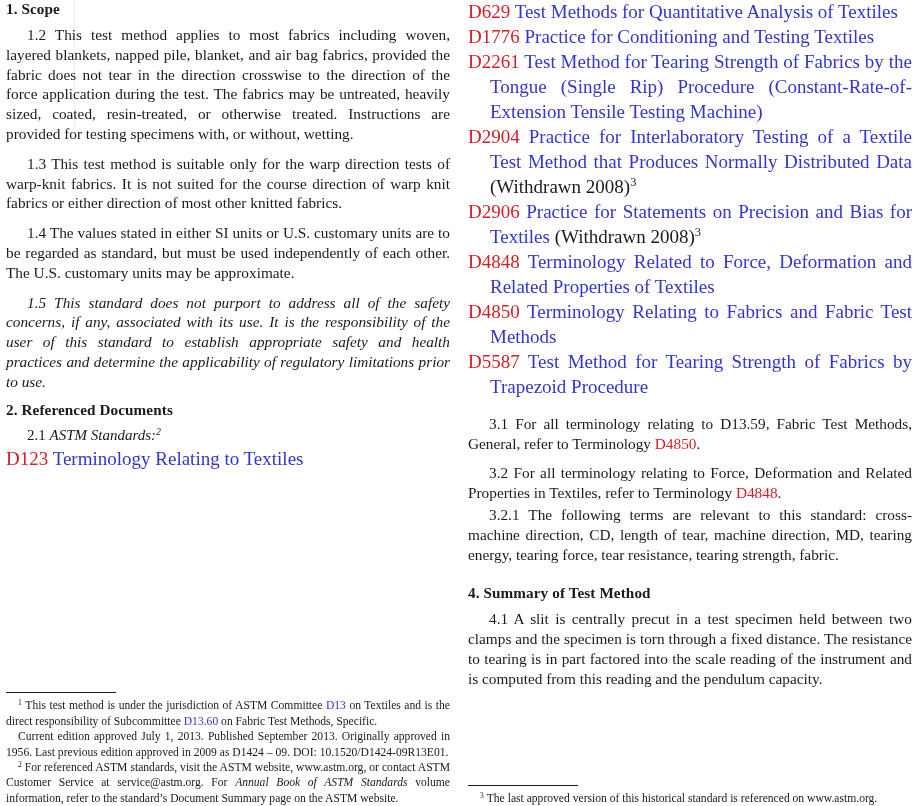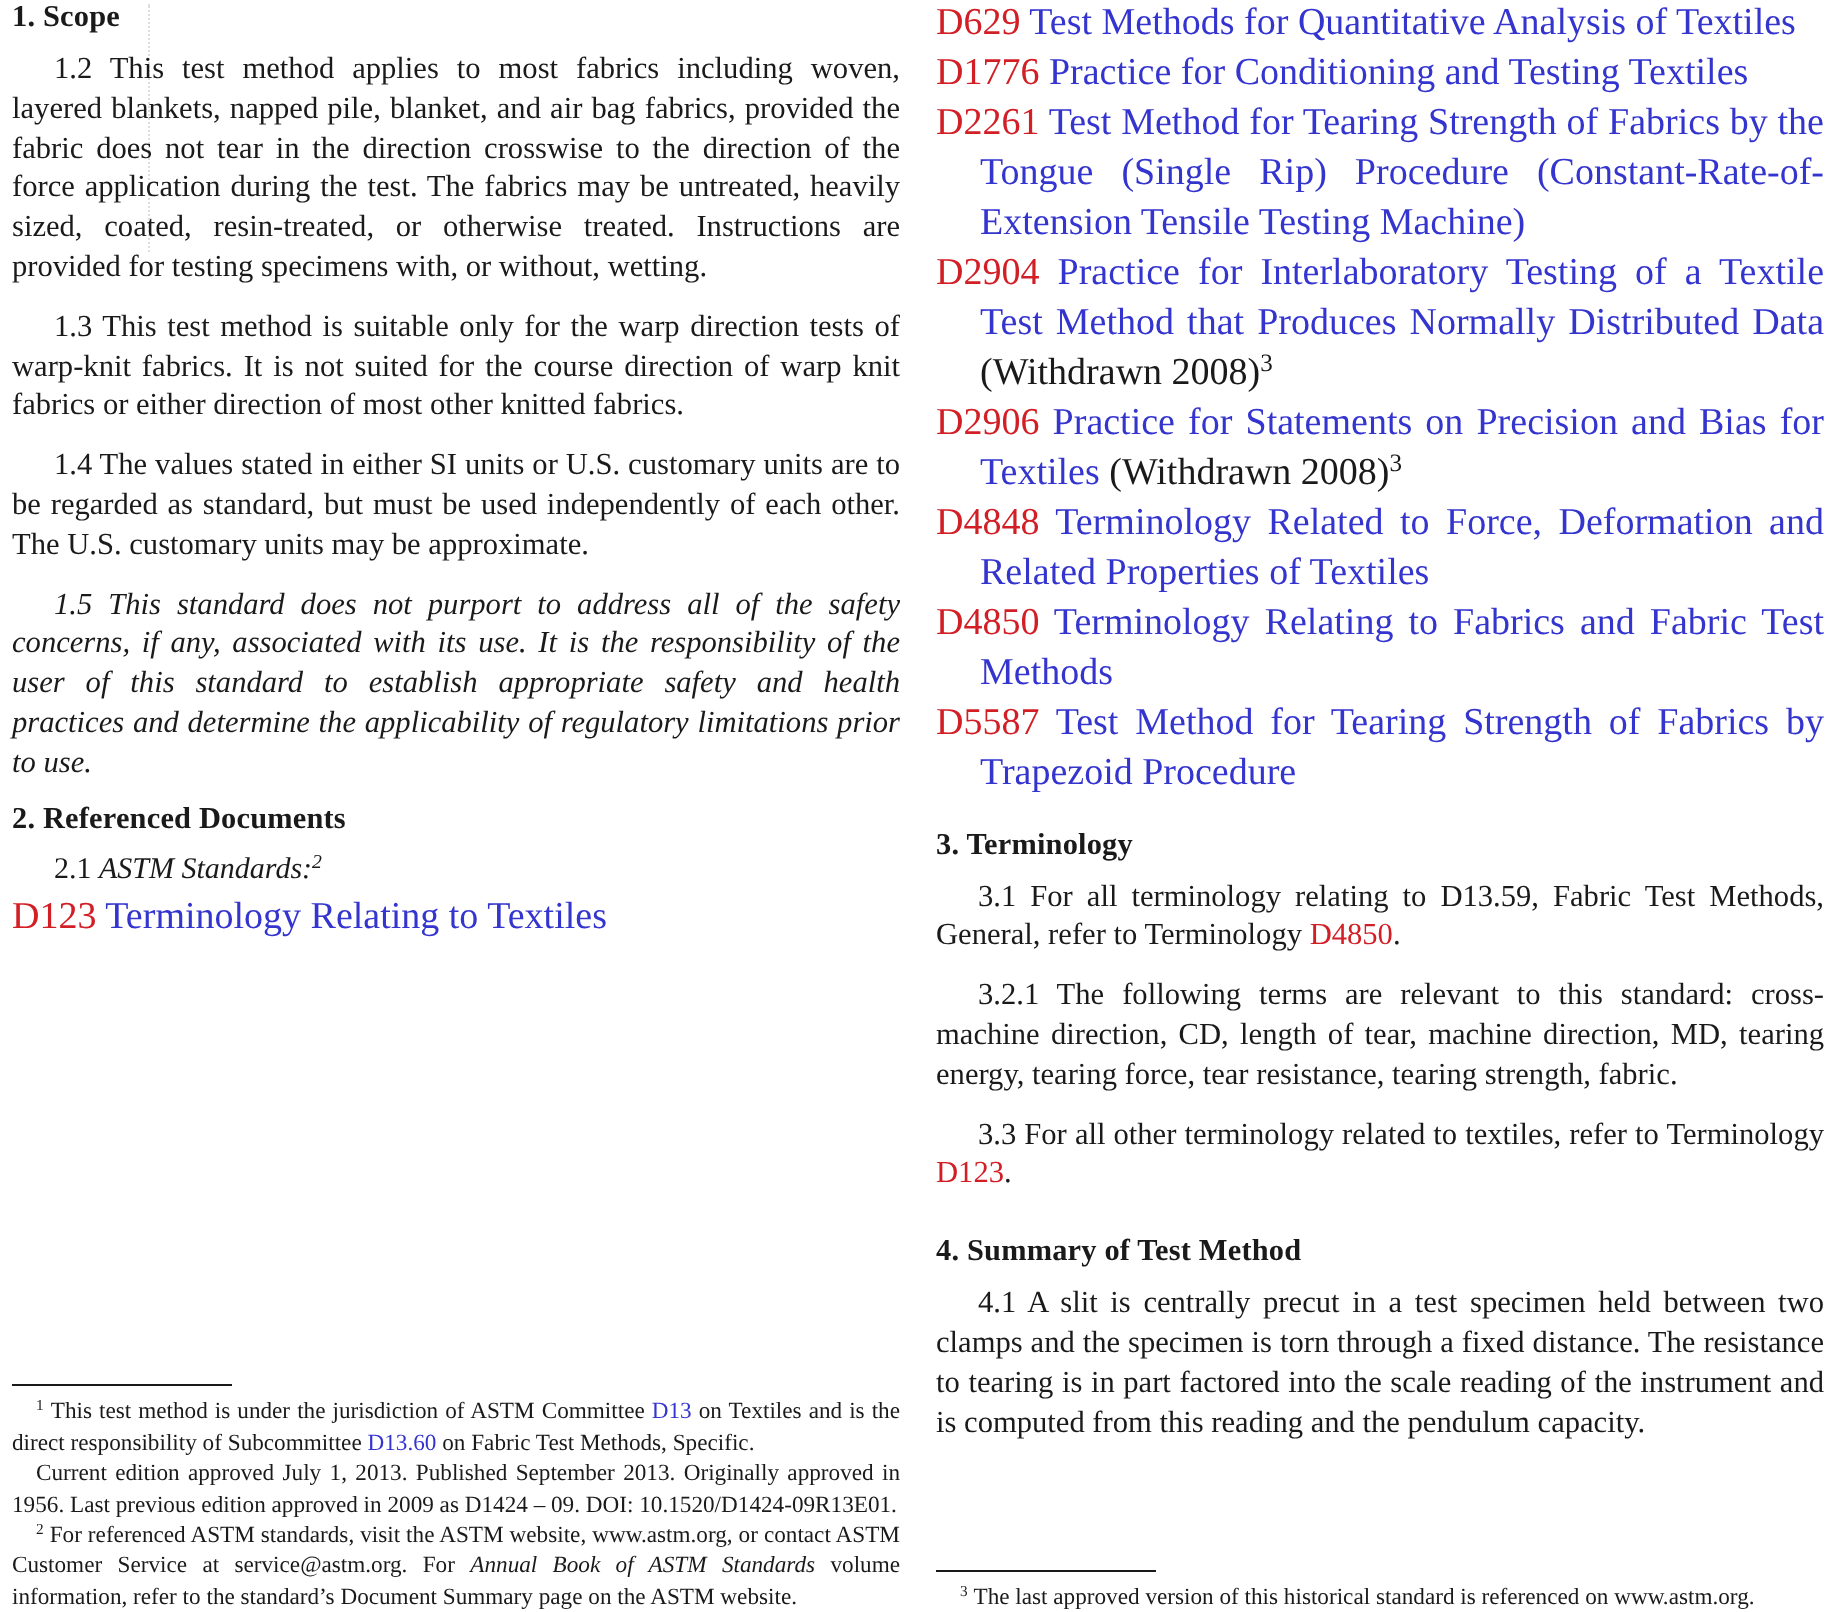--- a/index.html
+++ b/index.html
@@ -186,28 +186,27 @@
         <li><span class="desig">D2261</span> <span class="title">Test Method for Tearing Strength of Fabrics by the Tongue (Single Rip) Procedure (Constant-Rate-of-Extension Tensile Testing Machine)</span></li>
         <li><span class="desig">D2904</span> <span class="title">Practice for Interlaboratory Testing of a Textile Test Method that Produces Normally Distributed Data</span><span class="plain"> (Withdrawn 2008)</span><sup class="plain">3</sup></li>
         <li><span class="desig">D2906</span> <span class="title">Practice for Statements on Precision and Bias for Textiles</span><span class="plain"> (Withdrawn 2008)</span><sup class="plain">3</sup></li>
         <li><span class="desig">D4848</span> <span class="title">Terminology Related to Force, Deformation and Related Properties of Textiles</span></li>
         <li><span class="desig">D4850</span> <span class="title">Terminology Relating to Fabrics and Fabric Test Methods</span></li>
         <li><span class="desig">D5587</span> <span class="title">Test Method for Tearing Strength of Fabrics by Trapezoid Procedure</span></li>
       </ul>
 
       <div class="spacer-14"></div>
 
-      <h2 class="sect">3. Terminology</h2>
 
       <p class="para"><span>3.1 For all terminology relating to D13.59, Fabric Test Methods, General, refer to Terminology </span><span class="ref-red">D4850</span><span>.</span></p>
 
+      <p class="para para-tight"><span>3.2 For all terminology relating to Force, Deformation and Related Properties in Textiles, refer to Terminology </span><span class="ref-red">D4848</span><span>.</span></p>
 
       <p class="para">3.2.1 The following terms are relevant to this standard: cross-machine direction, CD, length of tear, machine direction, MD, tearing energy, tearing force, tear resistance, tearing strength, fabric.</p>
 
-      <p class="para"><span>3.3 For all other terminology related to textiles, refer to Terminology </span><span class="ref-red">D123</span><span>.</span></p>
 
       <div class="spacer-10"></div>
 
       <h2 class="sect">4. Summary of Test Method</h2>
 
       <p class="para last">4.1 A slit is centrally precut in a test specimen held between two clamps and the specimen is torn through a fixed distance. The resistance to tearing is in part factored into the scale reading of the instrument and is computed from this reading and the pendulum capacity.</p>
 
     </div>
 
     <div class="col-foot">

